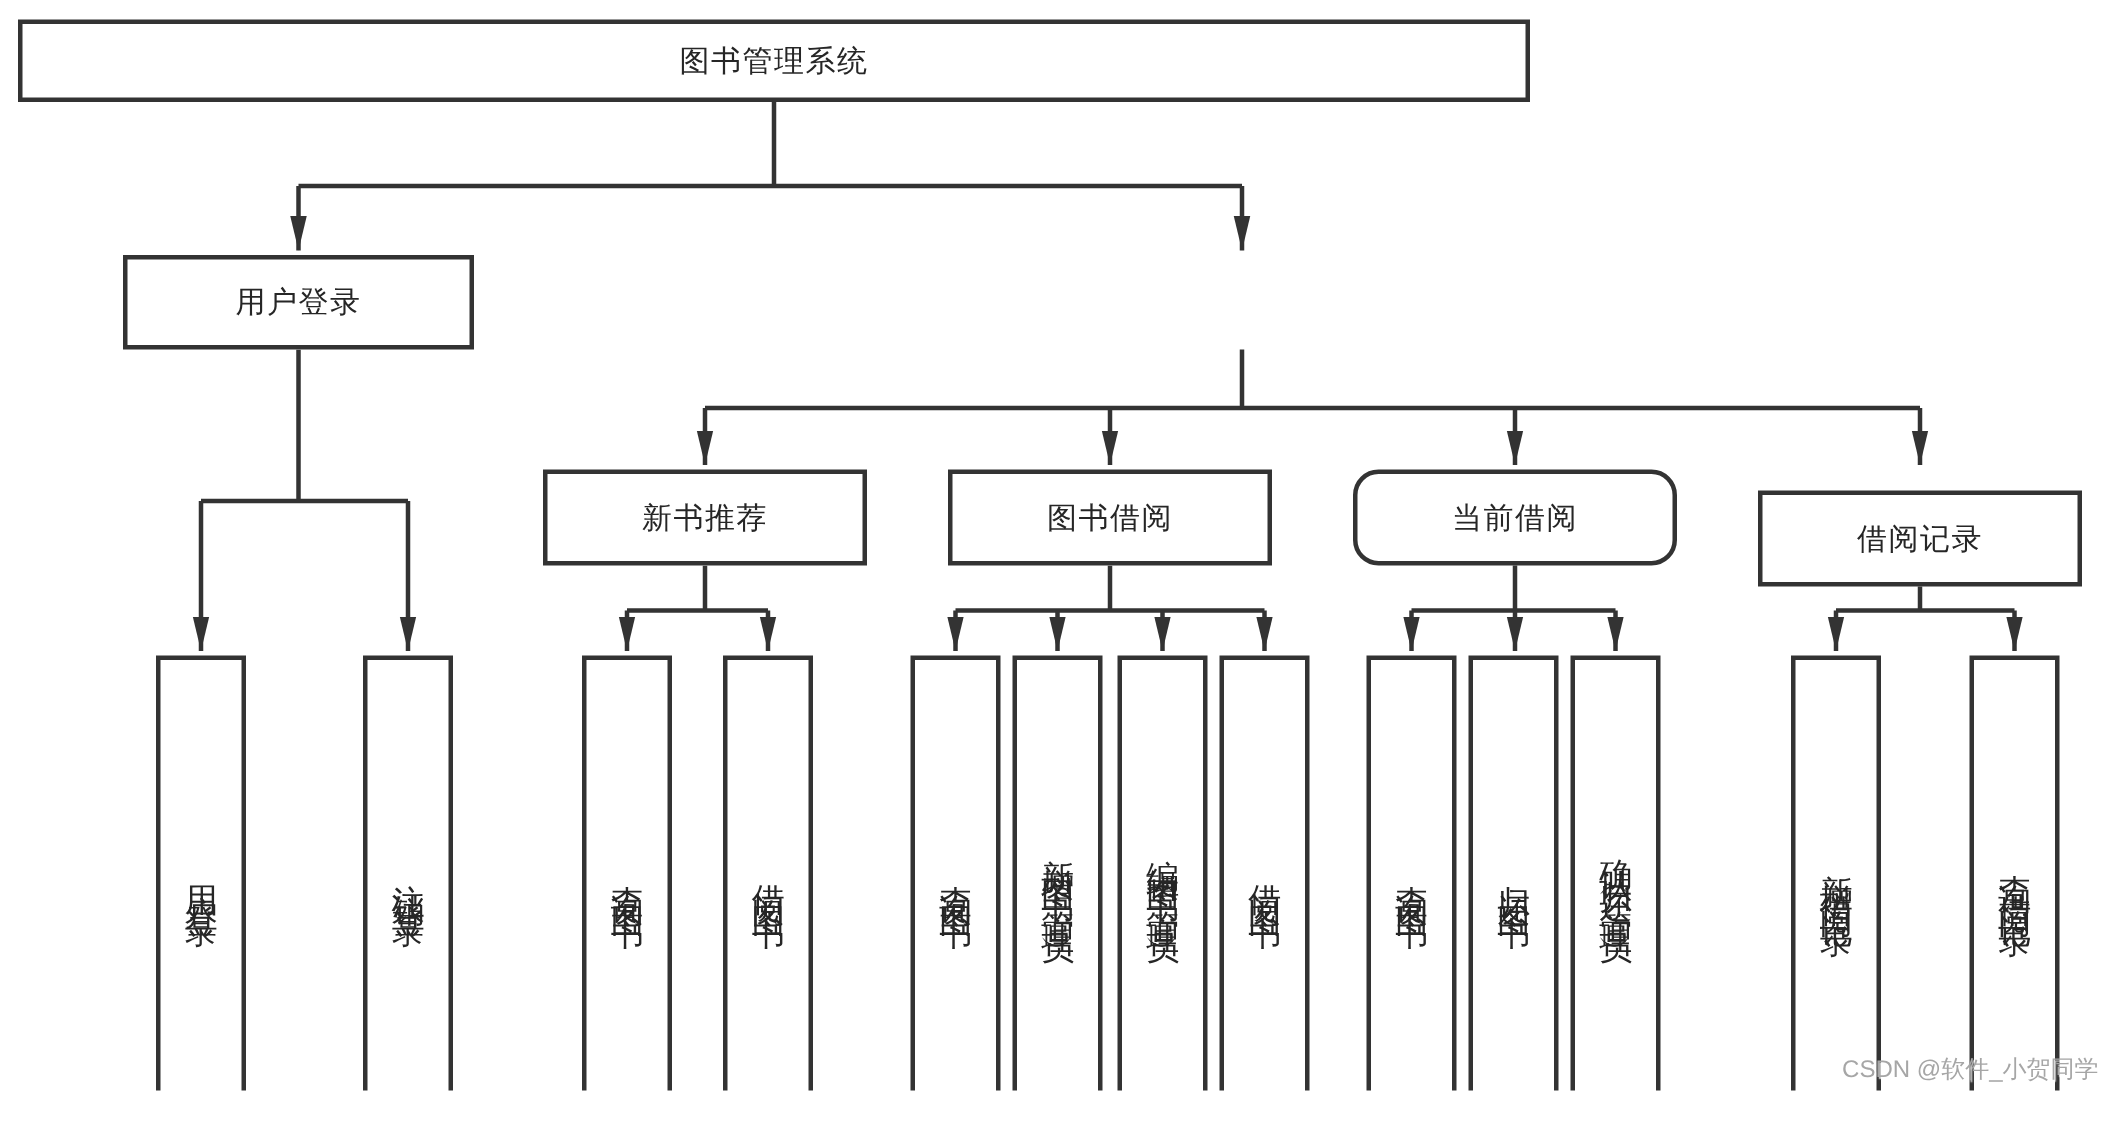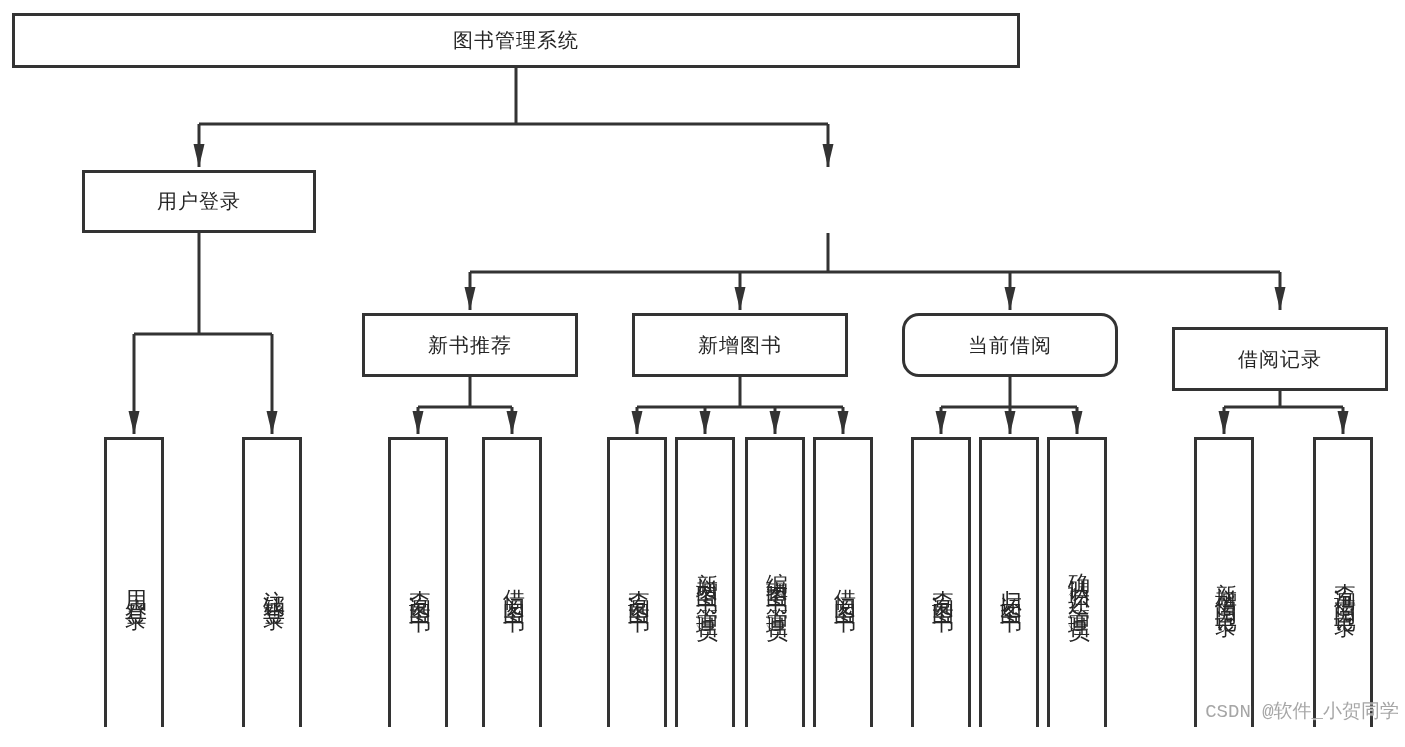--- a/index.html
+++ b/index.html
@@ -2,21 +2,21 @@
 <html><head>
 <meta charset="utf-8">
 <style>
   html, body { margin: 0; padding: 0; }
   body { background: #fff; }
   #canvas {
     position: relative;
     width: 1405px;
     height: 727px;
     background: var(--bg-color, #ffffff);
-    font-family: Liberation Mono, monospace;
+    font-family: Liberation Sans, sans-serif;
     color: var(--text-color, #262626);
     overflow: hidden;
   }
   #connectors {
     position: absolute;
     left: 0; top: 0;
     width: 1405px; height: 747px;
     pointer-events: none;
   }
   #connectors path.line {
@@ -58,21 +58,21 @@
     text-orientation: mixed;
     font-size: 22px;
     letter-spacing: 7px;
     line-height: 1.1;
     white-space: nowrap;
   }
   #watermark {
     position: absolute;
     right: 6px;
     bottom: 3px;
-    font-size: 19px;
+    font-size: 16px;
     color: var(--wm-color, #a6a6a6);
     text-shadow: 1px 1px 1px rgba(255,255,255,0.85);
     z-index: 5;
     white-space: nowrap;
   }
 </style>
 </head>
 <body>
 
 <div id="canvas" style="--line-color: #333333; --text-color: #262626; --bg-color: #ffffff; --wm-color: #a6a6a6;">
@@ -118,21 +118,21 @@
   </div>
 
   <div class="node" style="left:82px; top:170px; width:234px; height:63px;">
     <span class="hlabel">用户登录</span>
   </div>
 
   <div class="node" style="left:362px; top:313px; width:216px; height:64px;">
     <span class="hlabel">新书推荐</span>
   </div>
   <div class="node" style="left:632px; top:313px; width:216px; height:64px;">
-    <span class="hlabel">新增图书</span>
+    <span class="hlabel">图书借阅</span>
   </div>
   <div class="node" style="left:902px; top:313px; width:216px; height:64px;border-radius:17px;">
     <span class="hlabel">当前借阅</span>
   </div>
   <div class="node" style="left:1172px; top:327px; width:216px; height:64px;">
     <span class="hlabel">借阅记录</span>
   </div>
 
   <div class="leaf" style="left:104px;">
     <span class="vtext">用户登录</span>

